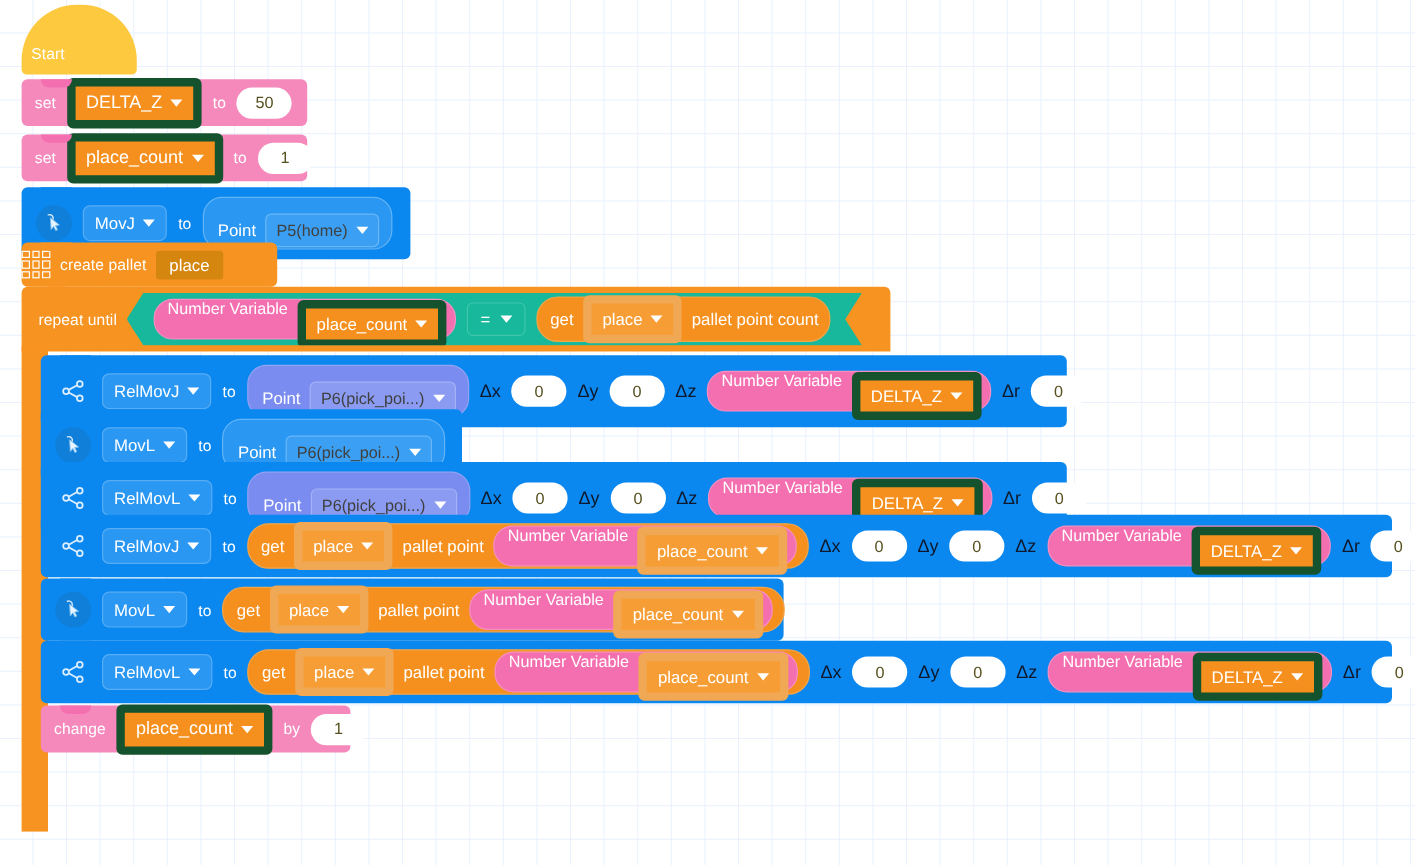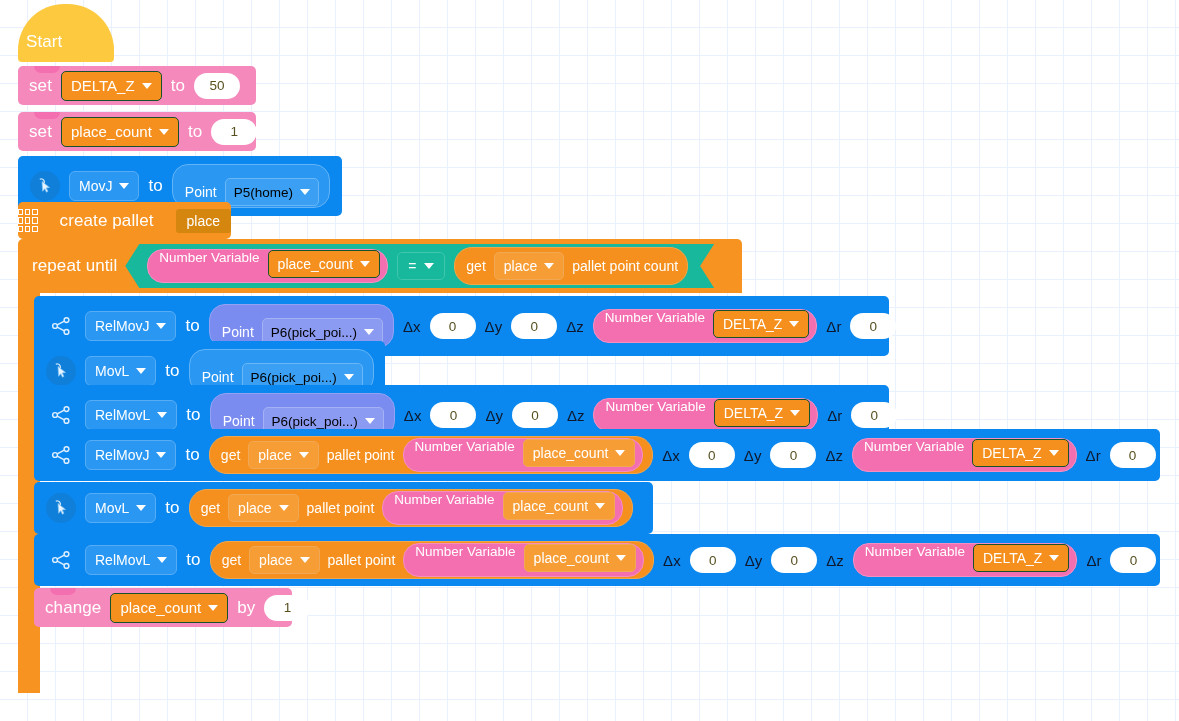--- a/index.html
+++ b/index.html
@@ -10,21 +10,21 @@
     background-image:
       linear-gradient(to right, #e8f1fd 1px, transparent 1px),
       linear-gradient(to bottom, #e8f1fd 1px, transparent 1px);
     background-size:28px 28px;
     background-position:-1px -1px;
   }
   .canvas{position:relative;width:1179px;height:721px;}
 
   
   .blk{position:absolute;box-sizing:border-box;display:flex;align-items:center;}
-  .lbl{color:#ffffff;font-size:17px;white-space:nowrap;letter-spacing:.1px;}
+  .lbl{color:#ffffff;font-size:13px;white-space:nowrap;letter-spacing:.1px;}
 
   
   .notch-top,.notch-bot{position:absolute;width:26px;height:7px;left:16px;}
   .notch-top{top:0;border-radius:0 0 7px 7px;}
 
   
   #start{
     left:18px;top:4px;width:96px;height:58px;
     background:#fdc93f;
     border-radius:46px 46px 4px 4px;
@@ -34,21 +34,21 @@
 
   
   .pink{background:#f46fb0;}
   .pinkblk{background:#f589bb;border-radius:5px;height:39px;padding:0 11px;gap:9px;}
   #set1{left:18px;top:66px;width:238px;}
   #set2{left:18px;top:112px;width:238px;}
   #change1{left:34px;top:588px;width:258px;}
 
   
   .ofield{
-    background:#f5901e;border:1px solid #14532d;border-radius:5px;
+    background:#f5901e;border:7px solid #14532d;border-radius:5px;
     height:26px;display:flex;align-items:center;gap:7px;padding:0 9px;
     color:#fff;font-size:14px;white-space:nowrap;
   }
   .ofield.big{height:28px;font-size:15px;}
   
   .numfield{
     background:#fff;border-radius:50%/50%;border-radius:18px;
     min-width:34px;height:26px;display:flex;align-items:center;justify-content:center;
     color:#575020;font-size:13.5px;padding:0 6px;
   }
@@ -62,40 +62,40 @@
     height:28px;display:flex;align-items:center;gap:7px;padding:0 9px;
     color:#fff;font-size:14px;white-space:nowrap;
   }
   .pointwrap{
     background:#2a97f2;border:1px solid #63b4f6;border-radius:16px;
     height:30px;display:flex;align-items:center;gap:8px;padding:12px 10px 0 12px;
     color:#fff;font-size:14px;white-space:nowrap;
   }
   .pointwrap.lav{background:#7b8cf0;border-color:#93a2f3;}
   .pointwrap.lav .ddot{background:#8c9bf2;border-color:#a5b1f5;}
-  .ddot{background:#3ba0f4;border:1px solid #6ab7f7;border-radius:5px;height:26px;display:flex;align-items:center;gap:7px;padding:0 8px;color:#000000;font-size:13.5px;}
+  .ddot{background:#3ba0f4;border:1px solid #6ab7f7;border-radius:5px;height:26px;display:flex;align-items:center;gap:7px;padding:0 8px;color:#404040;font-size:13.5px;}
 
   
   .numvar{
     background:#f46fb0;border:1.5px solid #f58fc2;border-radius:16px;
     height:32px;display:flex;align-items:flex-start;gap:8px;padding:0 7px 0 11px;
     color:#fff;font-size:13.5px;white-space:nowrap;
   }
   
   .getrep{
     background:#f5901e;border:1.5px solid #f2a64a;border-radius:18px;
     height:36px;display:flex;align-items:center;gap:8px;padding:0 9px 0 11px;
     color:#fff;font-size:14px;white-space:nowrap;
   }
   .getrep .ofield{background:#f79d35;border-color:#f0a855;}
   .delta{color:#0f172a;font-size:15px;}
 
   
   .orange{background:#f79321;}
-  #createpallet{left:18px;top:202px;width:213px;height:37px;border-radius:5px;gap:22px;}
+  #createpallet{left:18px;top:202px;width:213px;height:37px;border-radius:5px;gap:8px;}
   .palletchip{background:#d4860f;border-radius:3px;color:#fff;font-size:14px;padding:4px 11px;}
 
   
   #loopwrap{position:absolute;left:18px;top:239px;width:710px;height:468px;}
   #loop-head{position:absolute;left:0;top:0;width:710px;height:54px;background:#f79321;border-radius:5px 5px 0 0;display:flex;align-items:center;padding-left:14px;gap:8px;}
   #loop-left{position:absolute;left:0;top:50px;width:22px;height:404px;background:#f79321;}
   #loop-notch{position:absolute;left:16px;top:-7px;width:26px;height:7px;background:#f79321;border-radius:0 0 7px 7px;}
   
   .hex{
     background:#17b89b;color:#fff;height:44px;display:flex;align-items:center;gap:9px;

